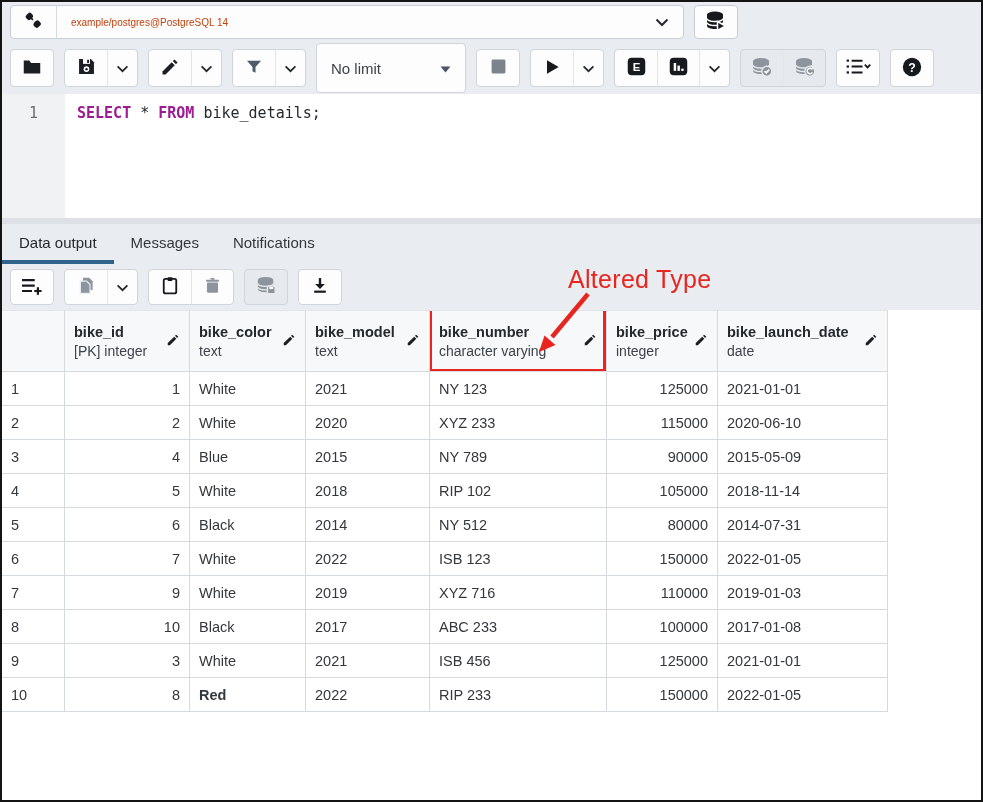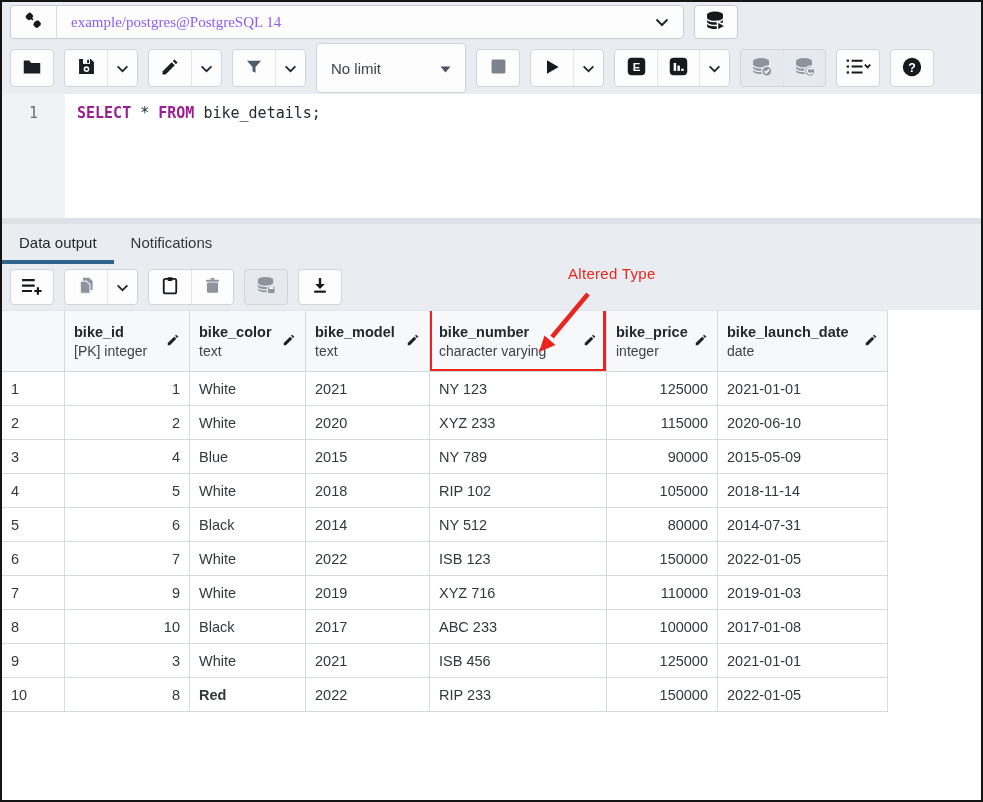--- a/index.html
+++ b/index.html
@@ -34,21 +34,21 @@
     width:46px; height:100%;
     border:none; background:transparent;
     border-right:1px solid #d6dbe0;
     display:grid; place-items:center; cursor:pointer;
   }
   .conn-select {
     flex:1; height:100%;
     display:flex; align-items:center; justify-content:space-between;
     padding:0 14px; cursor:pointer;
   }
-  .conn-select .lbl { font-size:15px; color:#8b5cf6;font-family:Liberation Serif, serif; }
+  .conn-select .lbl { font-size:10px; color:#c2410c; }
   .sq-btn {
     width:44px; height:34px;
     background:#fdfdfe; border:1px solid #c7cdd5; border-radius:4px;
     display:grid; place-items:center; cursor:pointer;
   }
 
   
   .toolbar {
     height:52px; flex:none;
     display:flex; align-items:center; gap:10px;
@@ -151,21 +151,21 @@
   .htype { font-size:14px; font-weight:normal; color:#3c434a; line-height:18px; }
   .redbox {
     position:absolute; left:-2px; right:-1px; top:-5px; bottom:-2px;
     border:4px solid #e8251f; pointer-events:none; z-index:5;
   }
   td.rownum { background:#ffffff; text-align:left; }
 
   
   .anno-label {
     position:absolute; left:566px; top:263px;
-    font-size:15px; color:#e8251f; letter-spacing:.3px;
+    font-size:25px; color:#e8251f; letter-spacing:.3px;
     pointer-events:none; z-index:6;
   }
   .anno-arrow {
     position:absolute; left:0; top:0;
     pointer-events:none; z-index:6;
   }
 </style>
 </head>
 <body>
 
@@ -400,20 +400,23 @@
       <span>1</span>
     </div>
     <div class="code"><span class="kw">SELECT</span> <span>*</span> <span class="kw">FROM</span> <span>bike_details;</span></div>
   </div>
 
   <div class="splitter"></div>
 
   <div class="out-tabbar">
     <div class="tab active">
       <span>Data output</span>
+    </div>
+    <div class="tab">
+      <span>Messages</span>
     </div>
     <div class="tab">
       <span>Notifications</span>
     </div>
   </div>
 
   <div class="data-toolbar">
     <div class="btn-group">
       <button class="tb-btn">
         <span>

